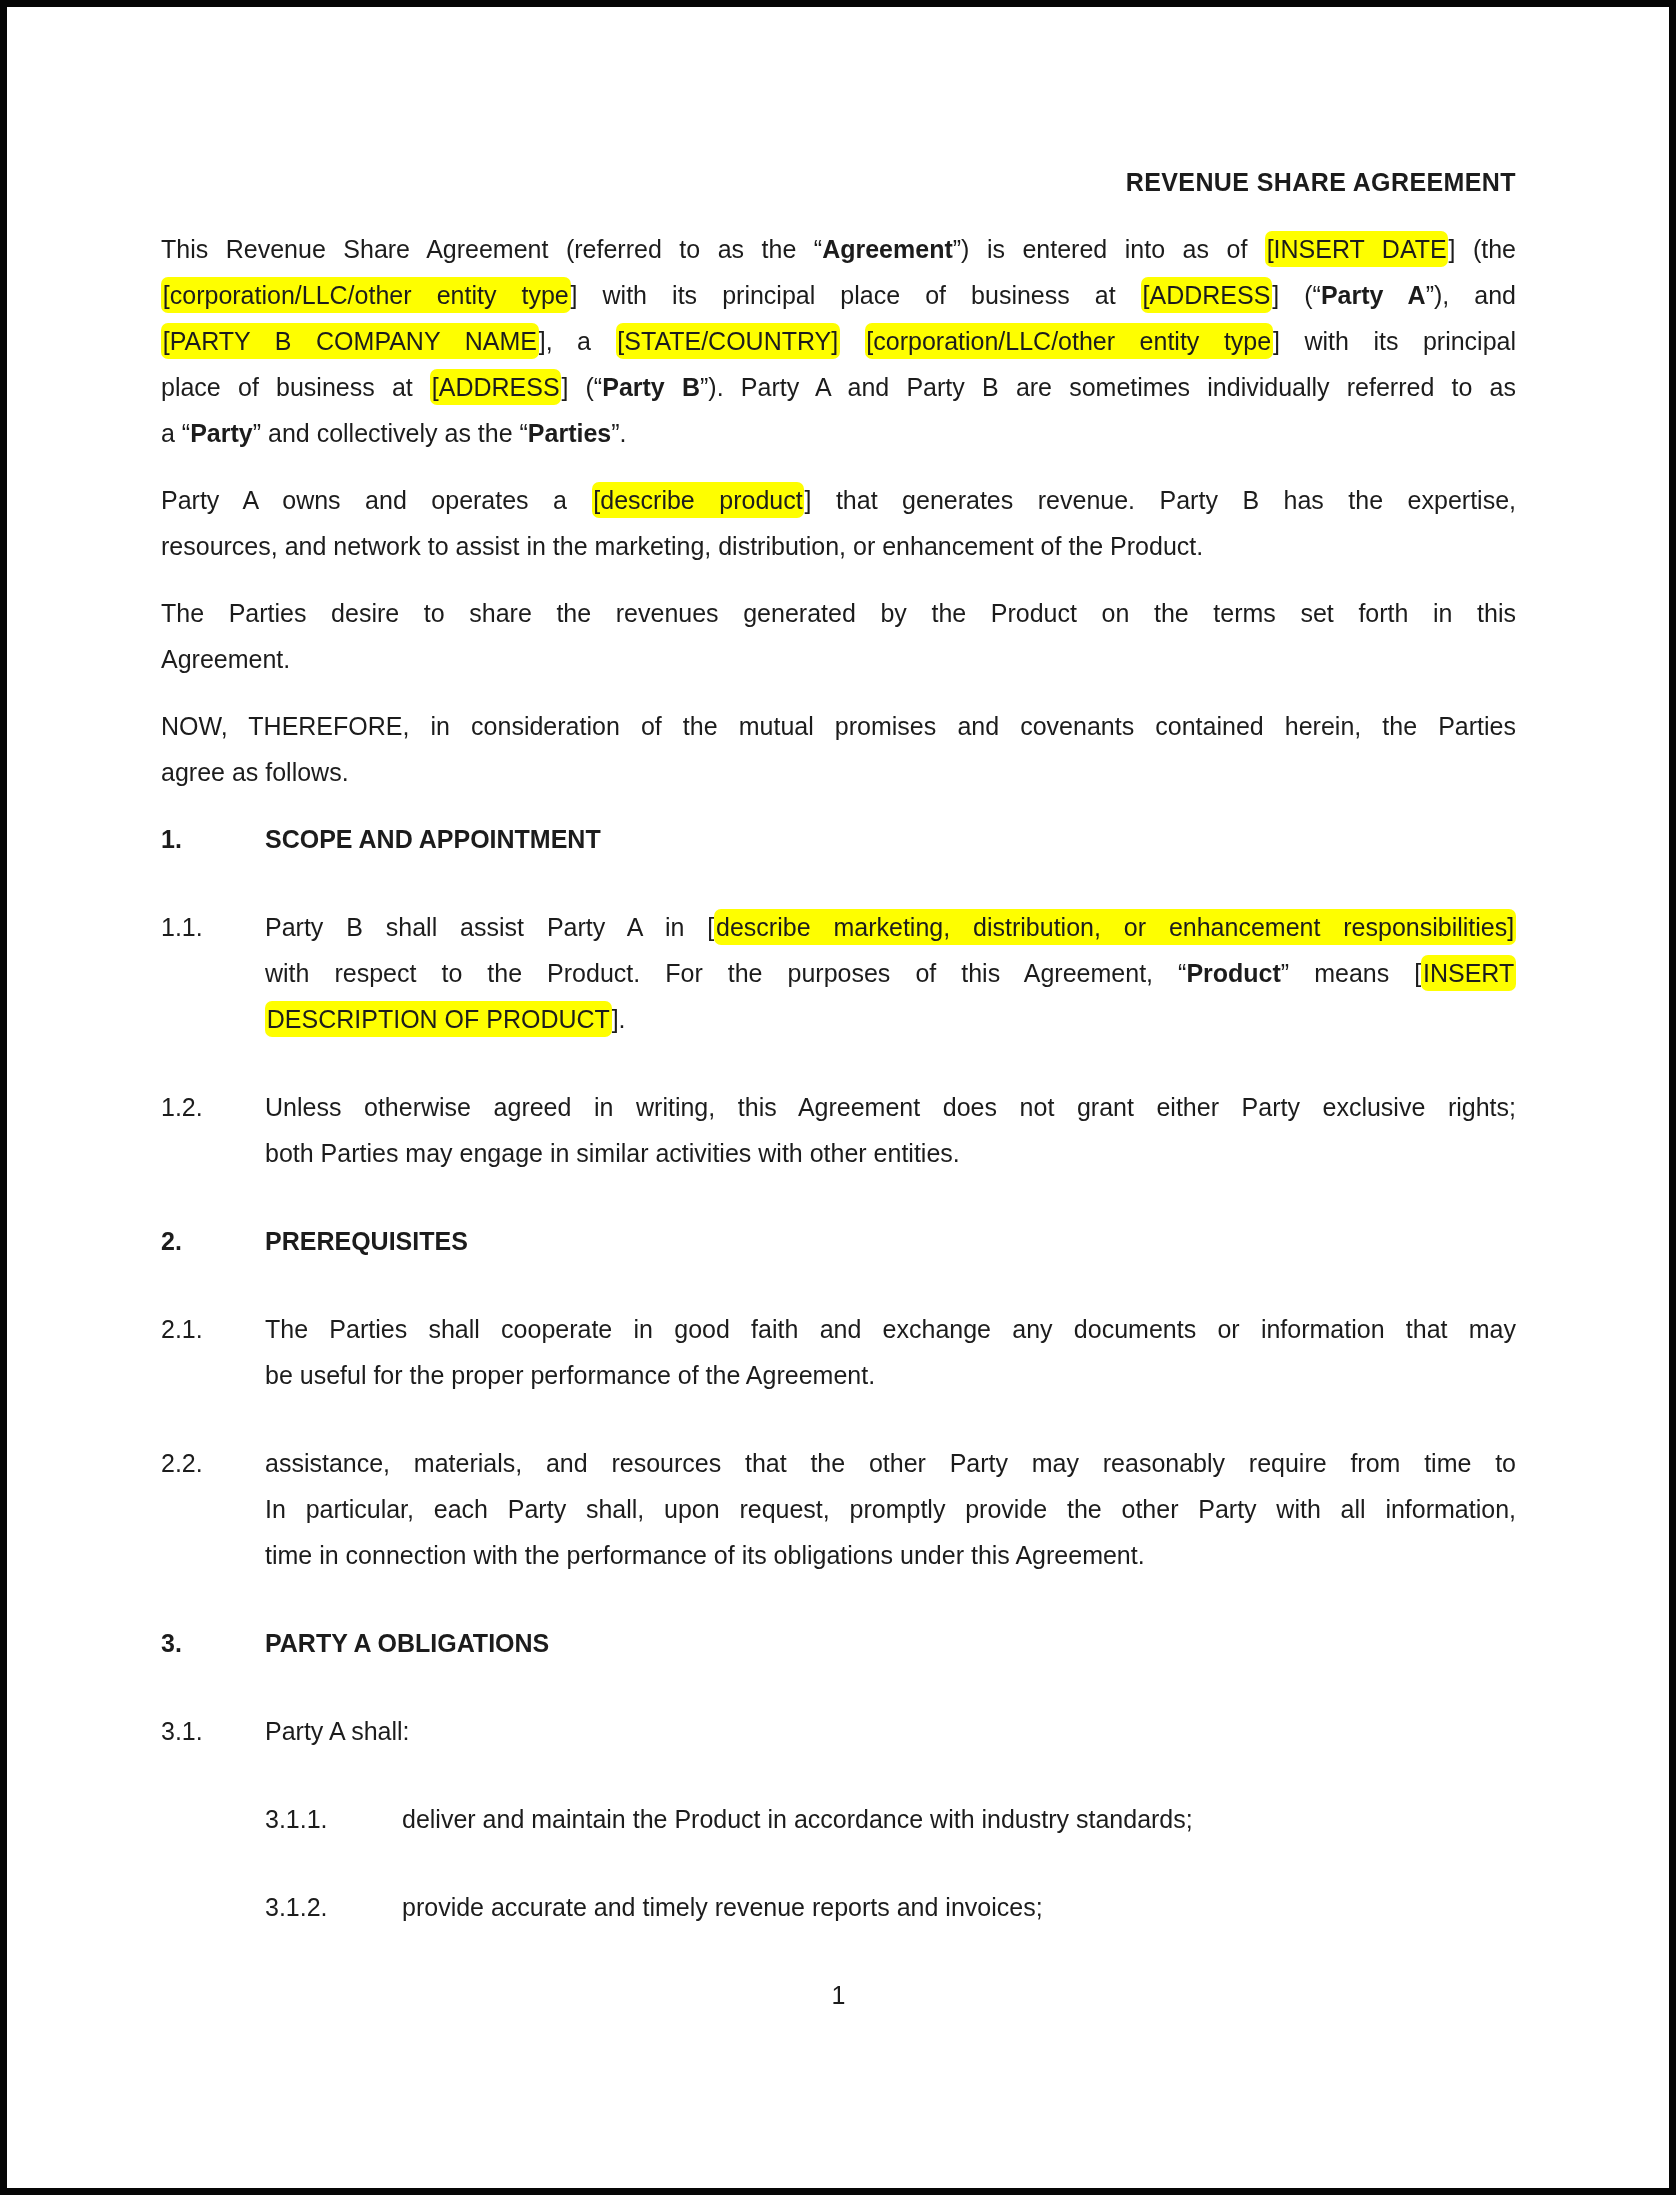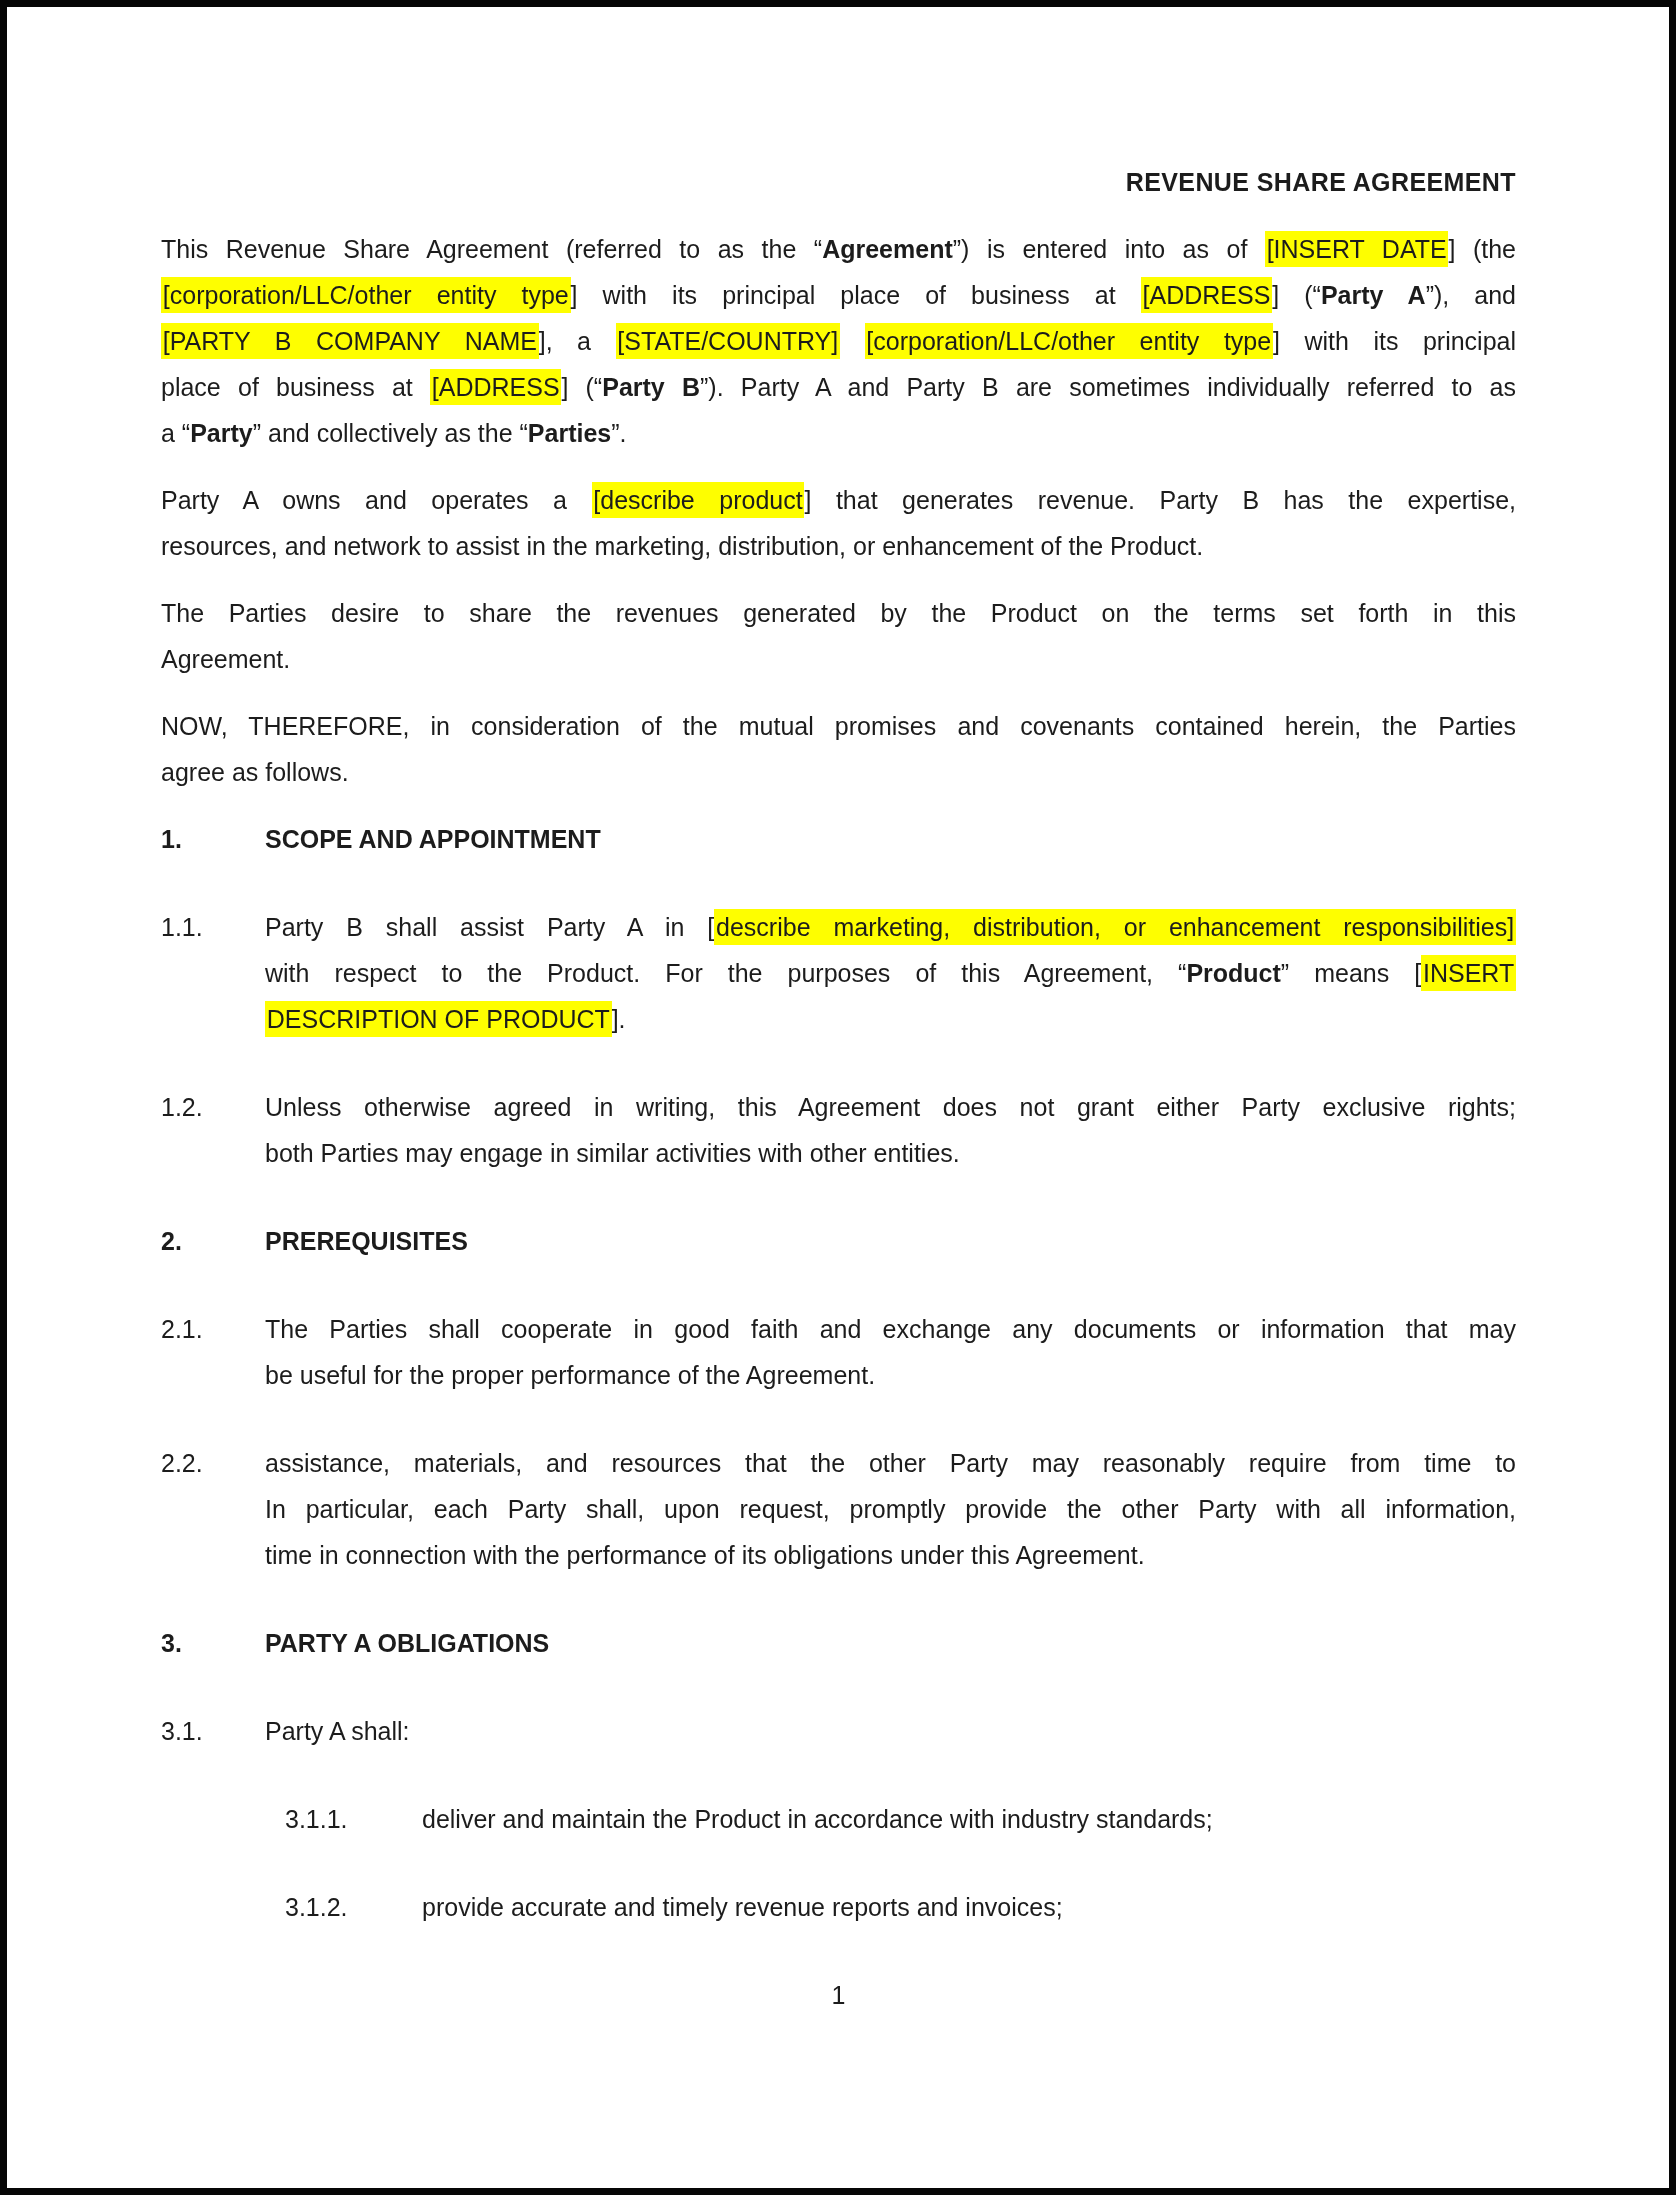--- a/index.html
+++ b/index.html
@@ -31,35 +31,36 @@
     letter-spacing: 0.4px;
   }
   .block { margin-bottom: 42px; }
   .block.para { margin-bottom: 21px; }
   .block.numbered { display: flex; align-items: flex-start; }
   .num {
     flex: 0 0 104px;
     width: 104px;
   }
   .block.l2 { padding-left: 104px; }
-  .block.l2 .num { flex: 0 0 137px; width: 137px; margin-left: 20px; }
+  .block.l2 .num { flex: 0 0 137px; width: 137px; }
   .btxt { flex: 1 1 auto; min-width: 0; }
   .block.heading { font-weight: bold; }
   .line {
     text-align: justify;
     text-align-last: justify;
   }
   .line.last {
     text-align-last: left;
   }
   .b { font-weight: bold; }
   .hl {
     background: var(--hl, #ffff00);
     padding: 4.4px 1.8px;
     box-decoration-break: clone;
+    border-radius: 7px;
     -webkit-box-decoration-break: clone;
   }
   .page-number {
     margin-top: 30px;
     text-align: center;
   }
 </style>
 </head>
 <body style="color: rgb(28, 28, 28);">
 

